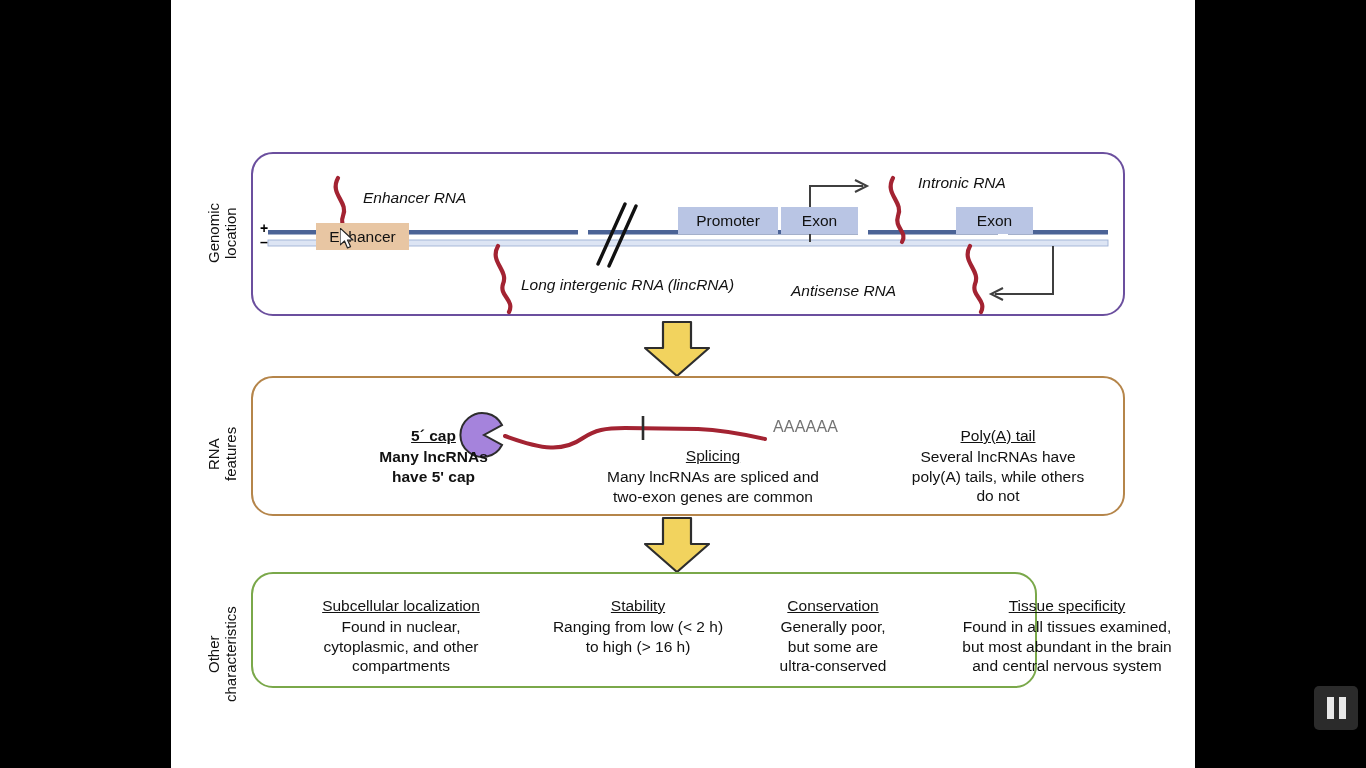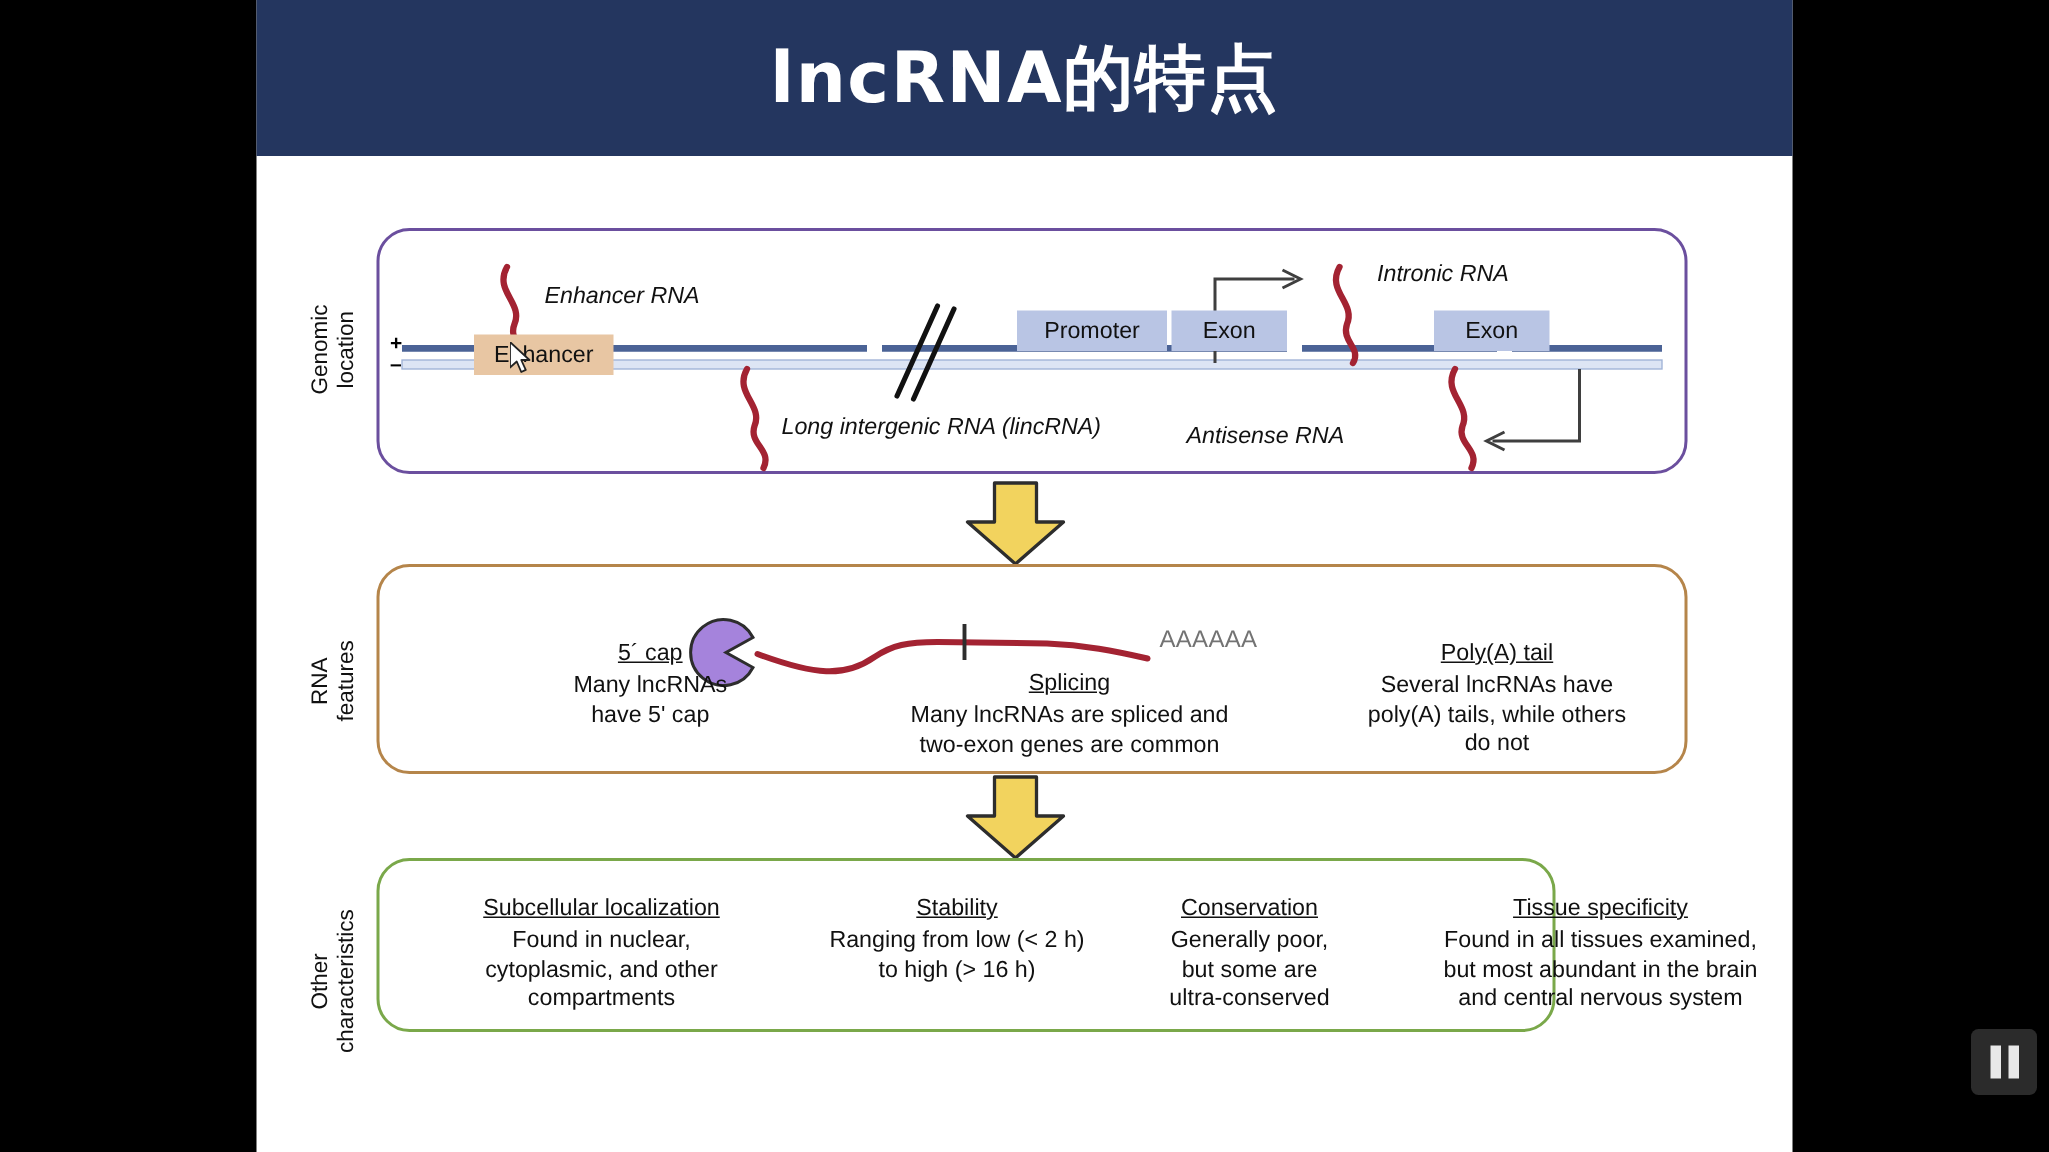--- a/index.html
+++ b/index.html
@@ -139,23 +139,20 @@
     background: #e8e8e8;
   }
 </style>
 </head>
 <body>
 
 <div id="viewport">
 
   <div id="slide">
 
-    <div id="title-bar">
-      <div id="slide-title">lncRNA的特点</div>
-    </div>
 
     <div id="figure">
 
       <div class="side-label" style="left:34px; top:64px; width:34px; height:130px;">Genomic
 location</div>
 
       <div class="panel" id="panel-genomic" style="left:80px; top:48px; width:874px; height:164px;">
 
         <div class="dna-wrap">
           <svg width="874" height="164" viewBox="0 0 874 164" style="position:absolute;left:0;top:0;">
@@ -223,21 +220,21 @@
         <svg width="874" height="140" viewBox="0 0 874 140" style="position:absolute;left:0;top:0;">
 
           <path d="M 249 47 A 22 22 0 1 0 249 67 L 231 57 Z" fill="#a583dc" stroke="#2d2d2d" stroke-width="2" transform="rotate(0 231 57)"></path>
 
           <path d="M 252 58 C 290 72, 310 74, 330 60 C 342 52, 352 50, 372 50 L 445 51 C 470 52, 490 56, 512 61" fill="none" stroke="#a32332" stroke-width="4" stroke-linecap="round"></path>
           <line x1="390" y1="38" x2="390" y2="62" stroke="#2d2d2d" stroke-width="2.6"></line>
         </svg>
 
         <div class="poly-a" style="left:520px; top:40px;">AAAAAA</div>
 
-        <div class="feat" style="left:68px; top:48px; width:225px;">
+        <div class="feat" style="left:68px; top:48px; width:225px;font-weight:bold;">
           <span class="hd">5´ cap</span>
           <span class="bd" style="white-space:pre-line;">Many lncRNAs
 have 5' cap</span>
         </div>
 
         <div class="feat" style="left:630px; top:48px; width:230px;">
           <span class="hd">Poly(A) tail</span>
           <span class="bd" style="white-space:pre-line;">Several lncRNAs have
 poly(A) tails, while others
 do not</span>

